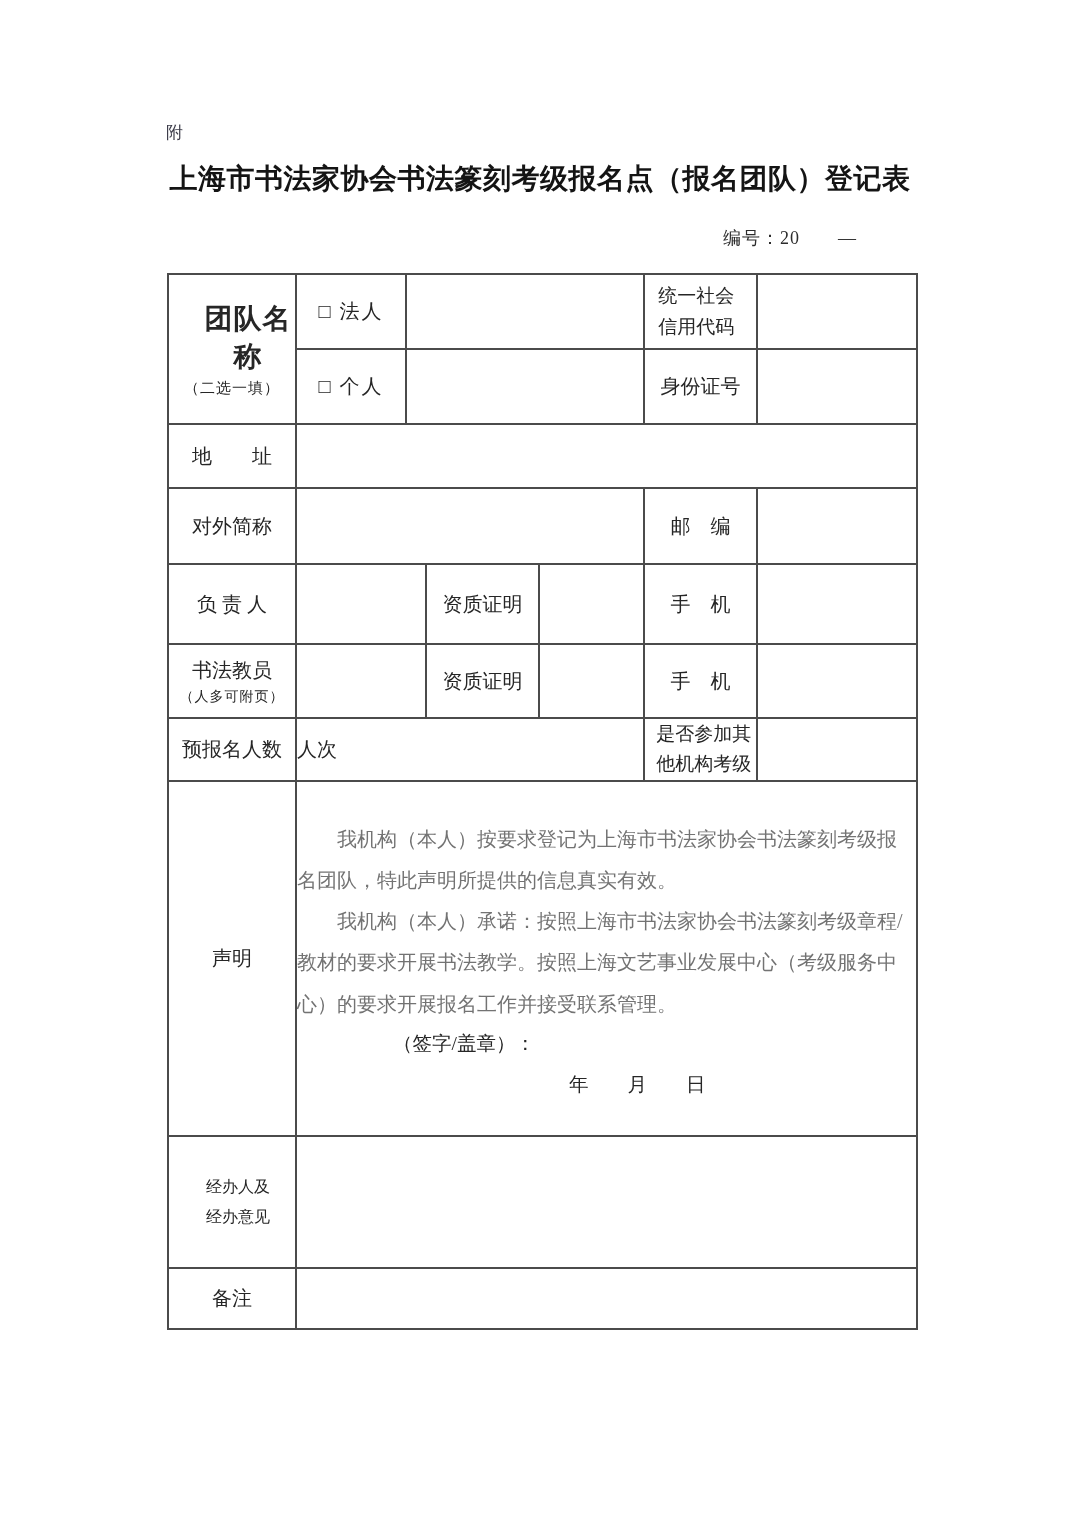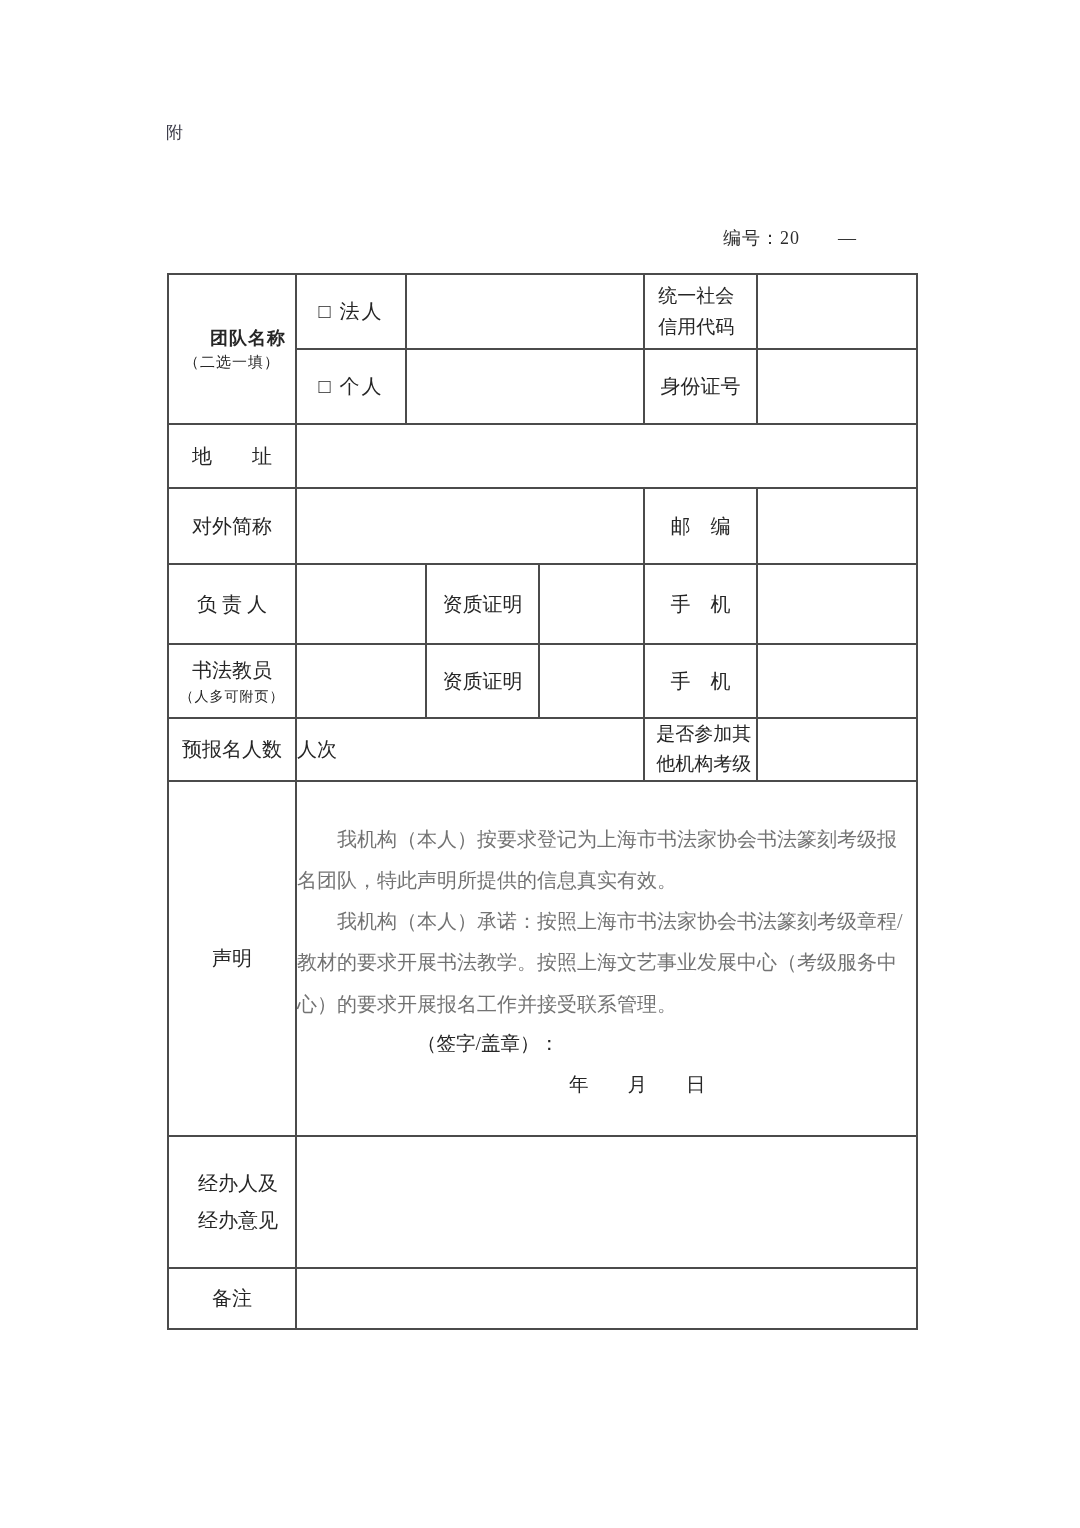--- a/index.html
+++ b/index.html
@@ -29,40 +29,41 @@
     border-collapse:collapse;table-layout:fixed;
   }
   table.form td{
     border:2px solid #4b4b4b;
     font-size:20px;
     vertical-align:middle;
     padding:0;
     overflow:hidden;
   }
   .lab{text-align:center;}
-  .team-label{font-weight:700;font-size:18px;letter-spacing:1px;padding-left:32px;}
+  .team-label{font-weight:700;font-size:28px;letter-spacing:1px;padding-left:32px;}
   .team-note{font-size:15px;margin-top:3px;letter-spacing:1px;}
   .teacher-note{font-size:14px;margin-top:4px;letter-spacing:1px;}
   .chk{letter-spacing:2px;}
   .w4{display:inline-block;width:4.45em;font-size:19px;line-height:1.6;text-align:left;}
-  .w4h{display:inline-block;width:4.45em;font-size:20px;line-height:1.85;text-align:center;margin-left:12px;}
+  .w4h{display:inline-block;width:4.45em;font-size:16px;line-height:1.85;text-align:center;margin-left:12px;}
   .w5{display:inline-block;width:5.35em;font-size:19px;line-height:1.6;text-align:right;}
   .unit-cell{padding-left:100px;}
   .decl-cell{vertical-align:top;text-align:left;padding:44px 17px 8px 30px;font-size:19px;}
   .decl-cell p{margin:0;text-indent:2em;line-height:2.06;color:#737373;}
-  .sig-line{margin-top:5px;padding-left:120px;font-size:19.5px;}
+  .sig-line{margin-top:5px;padding-left:96px;font-size:19.5px;}
   .date-line{margin-top:14px;padding-left:272px;font-size:19.5px;}
 </style>
 </head>
 <body>
 
 <div class="page">
 
   <div class="attach">附</div>
 
+  <h1 class="title">上海市书法家协会书法篆刻考级报名点（报名团队）登记表</h1>
 
   <div class="serial">编号：20　　—</div>
 
   <table class="form">
     <colgroup>
       <col style="width:128px">
       <col style="width:110px">
       <col style="width:20px">
       <col style="width:113px">
       <col style="width:105px">

